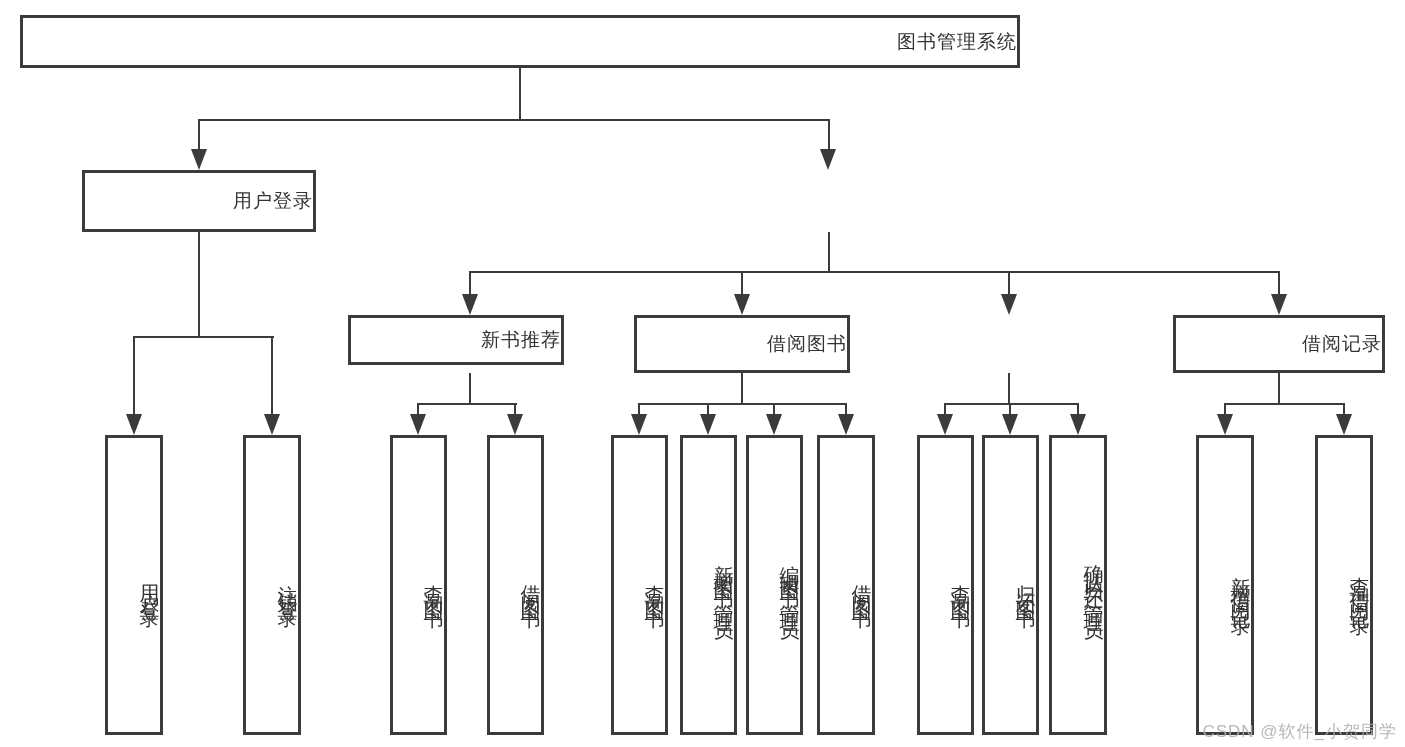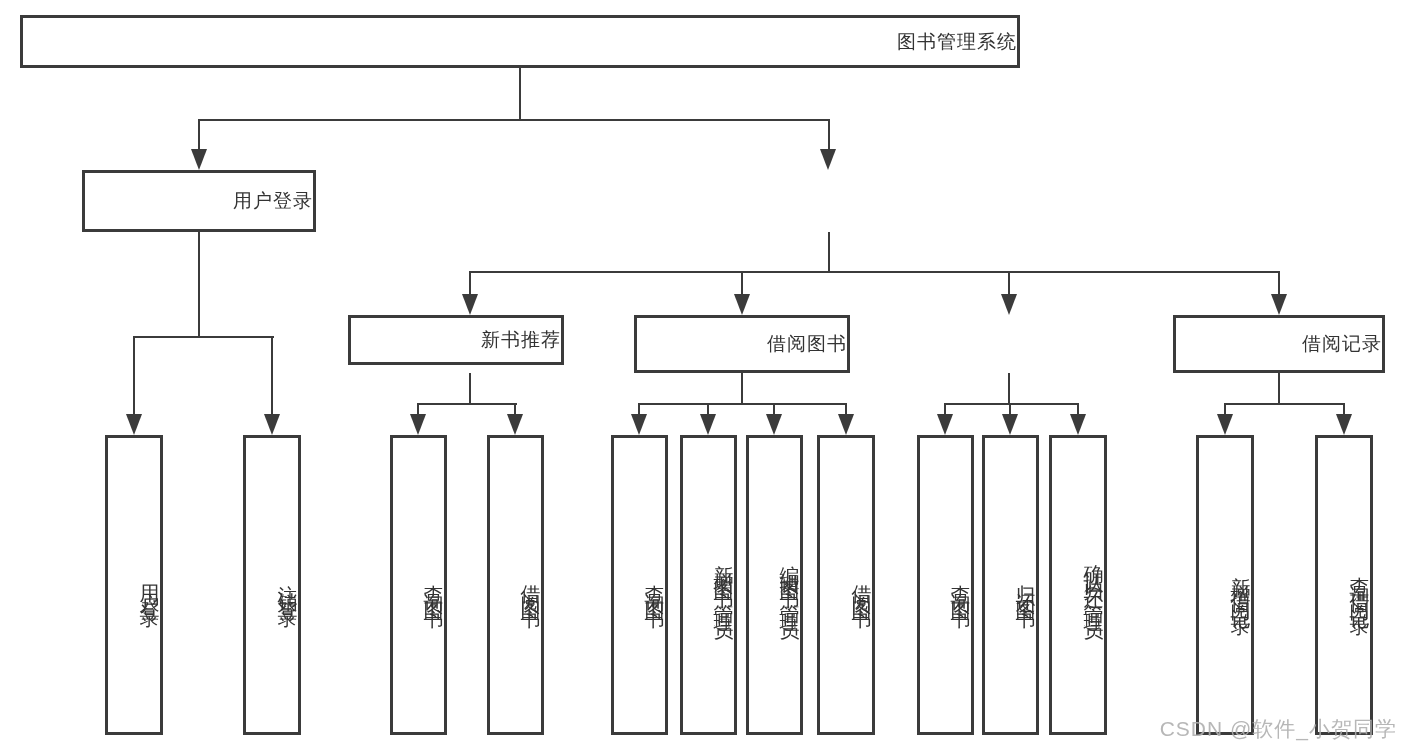--- a/index.html
+++ b/index.html
@@ -19,21 +19,21 @@
   }
   .lh{position:absolute;height:2px;background:#3b3b3b;}
   .lv{position:absolute;width:2px;background:#3b3b3b;}
   .arrow{
     position:absolute;width:0;height:0;
     border-left:8px solid transparent;border-right:8px solid transparent;
     border-top:21px solid #3b3b3b;
   }
   .watermark{
     position:absolute;right:8px;bottom:4px;
-    font-size:21px;color:rgba(175,175,175,0.9);letter-spacing:1px;white-space:nowrap;
+    font-size:17px;color:rgba(175,175,175,0.9);letter-spacing:1px;white-space:nowrap;
   }
 </style>
 </head>
 <body>
 
 <div class="diagram">
 
   <div class="box" style="left:20px;top:15px;width:1000px;height:53px">
     <span>图书管理系统</span>
   </div>

